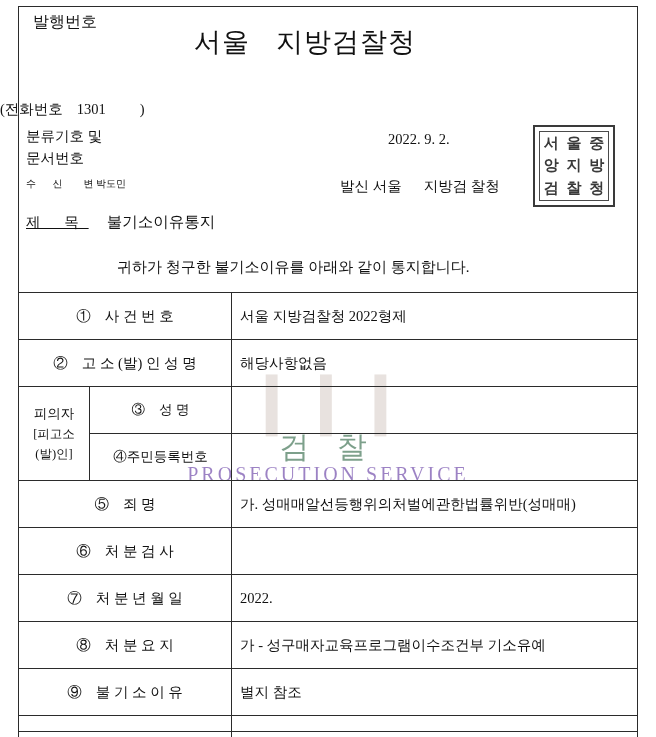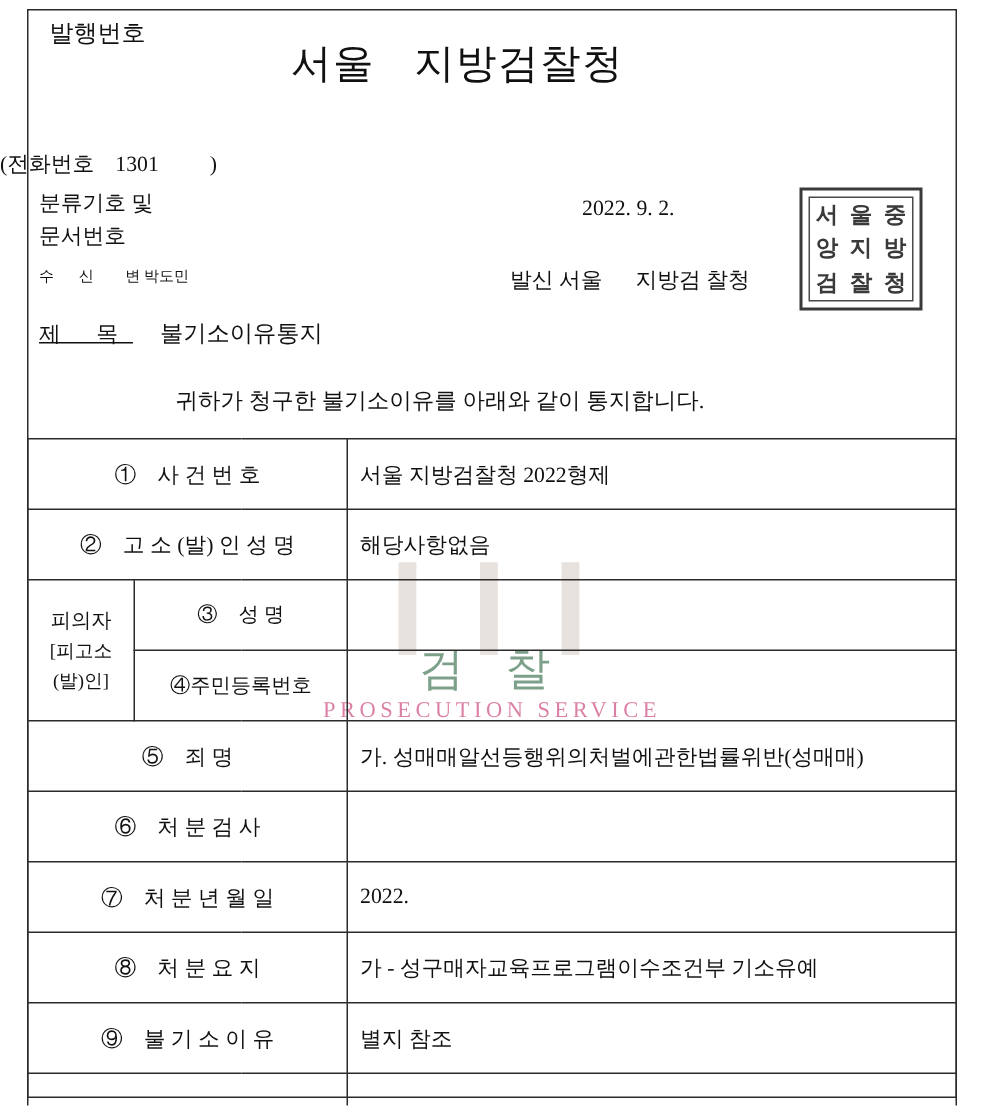--- a/index.html
+++ b/index.html
@@ -51,24 +51,24 @@
     font-weight: bold;
     color: #d6ccc6;
   }
   .watermark .wm-kr {
     font-size: 30px;
     letter-spacing: 10px;
     line-height: 34px;
     color: #14532d;
   }
   .watermark .wm-en {
-    font-size: 15px;
+    font-size: 20px;
     letter-spacing: 3px;
     line-height: 20px;
-    color: #be185d;
+    color: #4c1d95;
   }
 
   .content {
     position: relative;
     z-index: 2;
   }
 
   .issue-no {
     position: absolute;
     left: 33px;

